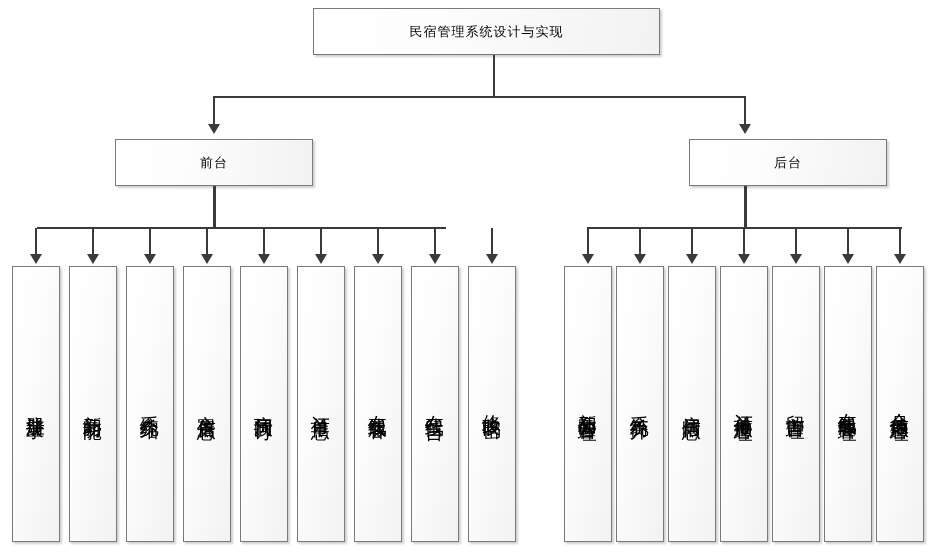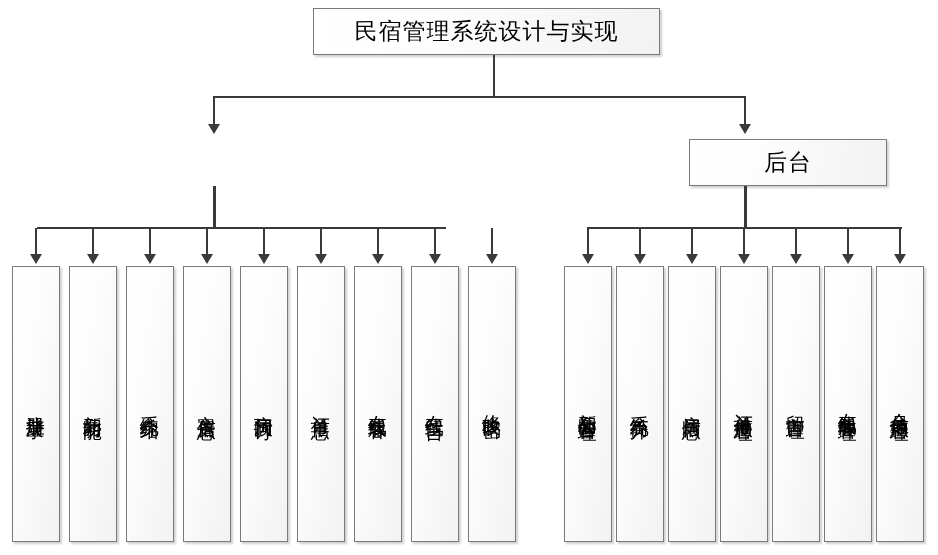--- a/index.html
+++ b/index.html
@@ -27,21 +27,21 @@
     box-shadow: 2px 2px 2px rgba(150,150,150,0.45);
     color: #000000;
     display: flex;
     align-items: center;
     justify-content: center;
     text-align: center;
   }
 
   
   .node.horiz {
-    font-size: 23px;
+    font-size: 13px;
     letter-spacing: 1px;
     line-height: 1.2;
     font-family: Liberation Serif, serif;
   }
 
   
   .node.vert {
     writing-mode: vertical-rl;
     text-orientation: upright;
     font-size: 19px;
@@ -85,20 +85,23 @@
     <span class="label">民宿管理系统设计与实现</span>
   </div>
 
   <div class="vline" style="left:493px; top:55px; width:2px; height:42px;"></div>
   <div class="hline" style="left:213px; top:96px; width:533px; height:2px;"></div>
   <div class="vline" style="left:213px; top:96px; width:2px; height:28px;"></div>
   <div class="arrow" style="left:208px; top:124px;"></div>
   <div class="vline" style="left:744px; top:96px; width:2px; height:28px;"></div>
   <div class="arrow" style="left:739px; top:124px;"></div>
 
+  <div class="node horiz" style="left:115px; top:139px; width:198px; height:47px;">
+    <span class="label">前台</span>
+  </div>
 
   <div class="node horiz" style="left:645px; top:139px; width:198px; height:47px;margin-left:44px;">
     <span class="label">后台</span>
   </div>
 
   <div class="vline" style="left:213px; top:186px; width:3px; height:42px;"></div>
   <div class="hline" style="left:37px; top:227px; width:409px; height:2px;"></div>
 
   <div class="vline" style="left:744px; top:186px; width:3px; height:42px;"></div>
   <div class="hline" style="left:587px; top:227px; width:315px; height:2px;"></div>

